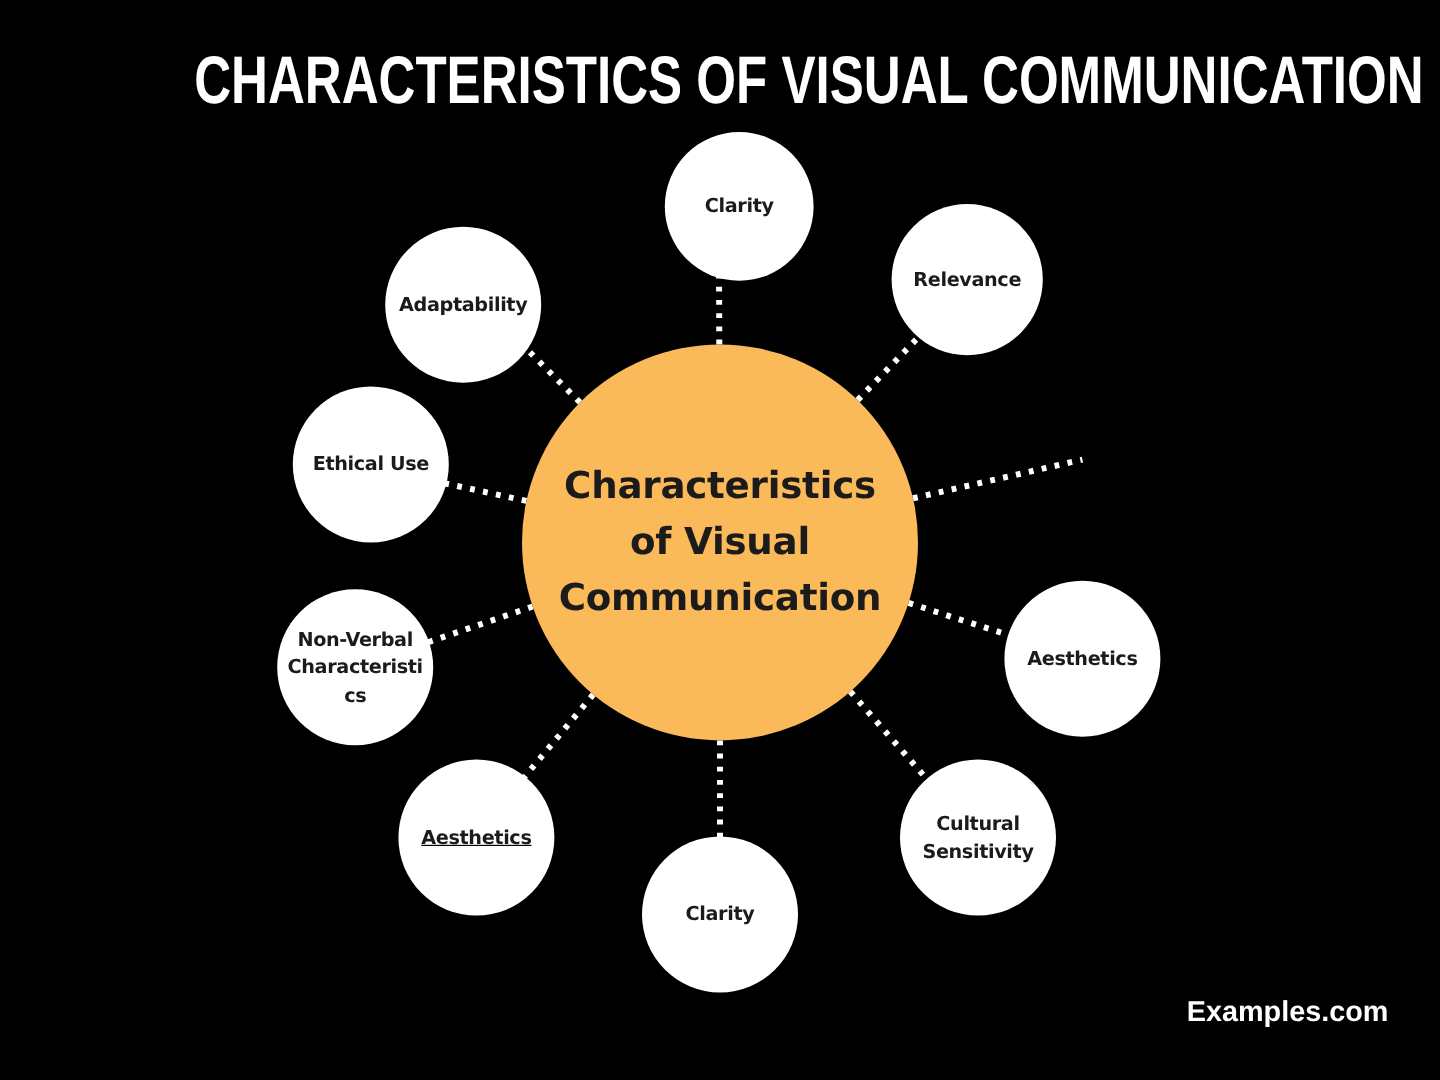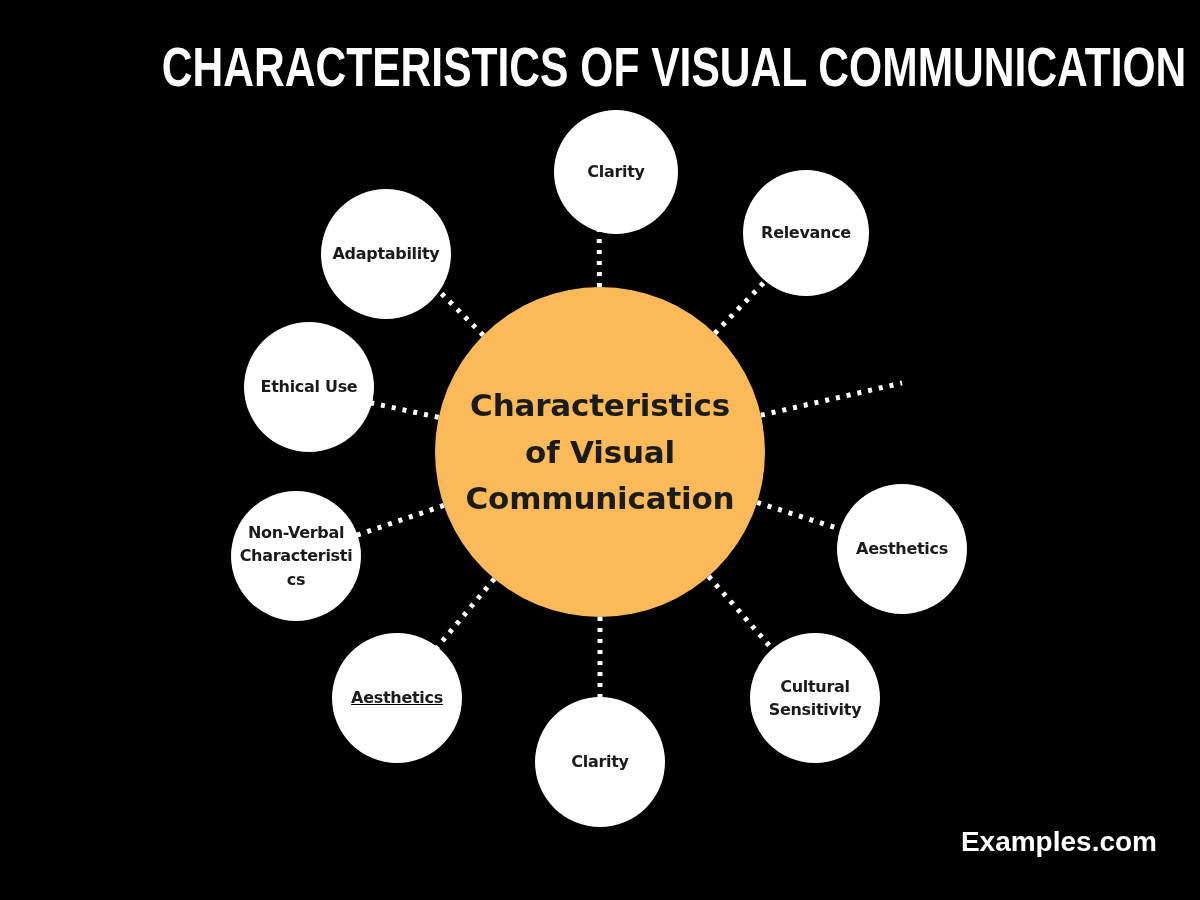--- a/index.html
+++ b/index.html
@@ -112,21 +112,21 @@
   .node-non-verbal .node-label { width: 114px; }
   .node-cultural .node-label   { width: 100px; }
   
   .watermark {
     position: absolute;
     right: 43px;
     bottom: 42px;
     color: var(--light, #ffffff);
     font-family: "Liberation Sans", sans-serif;
     font-weight: bold;
-    font-size: 28px;
+    font-size: 24px;
   }
 </style>
 </head>
 <body>
 
 <div class="canvas">
 
   <h1 class="title"><span class="squeeze">CHARACTERISTICS OF VISUAL COMMUNICATION</span></h1>
 
   <svg class="connectors" width="1200" height="900" viewBox="0 0 1200 900">

